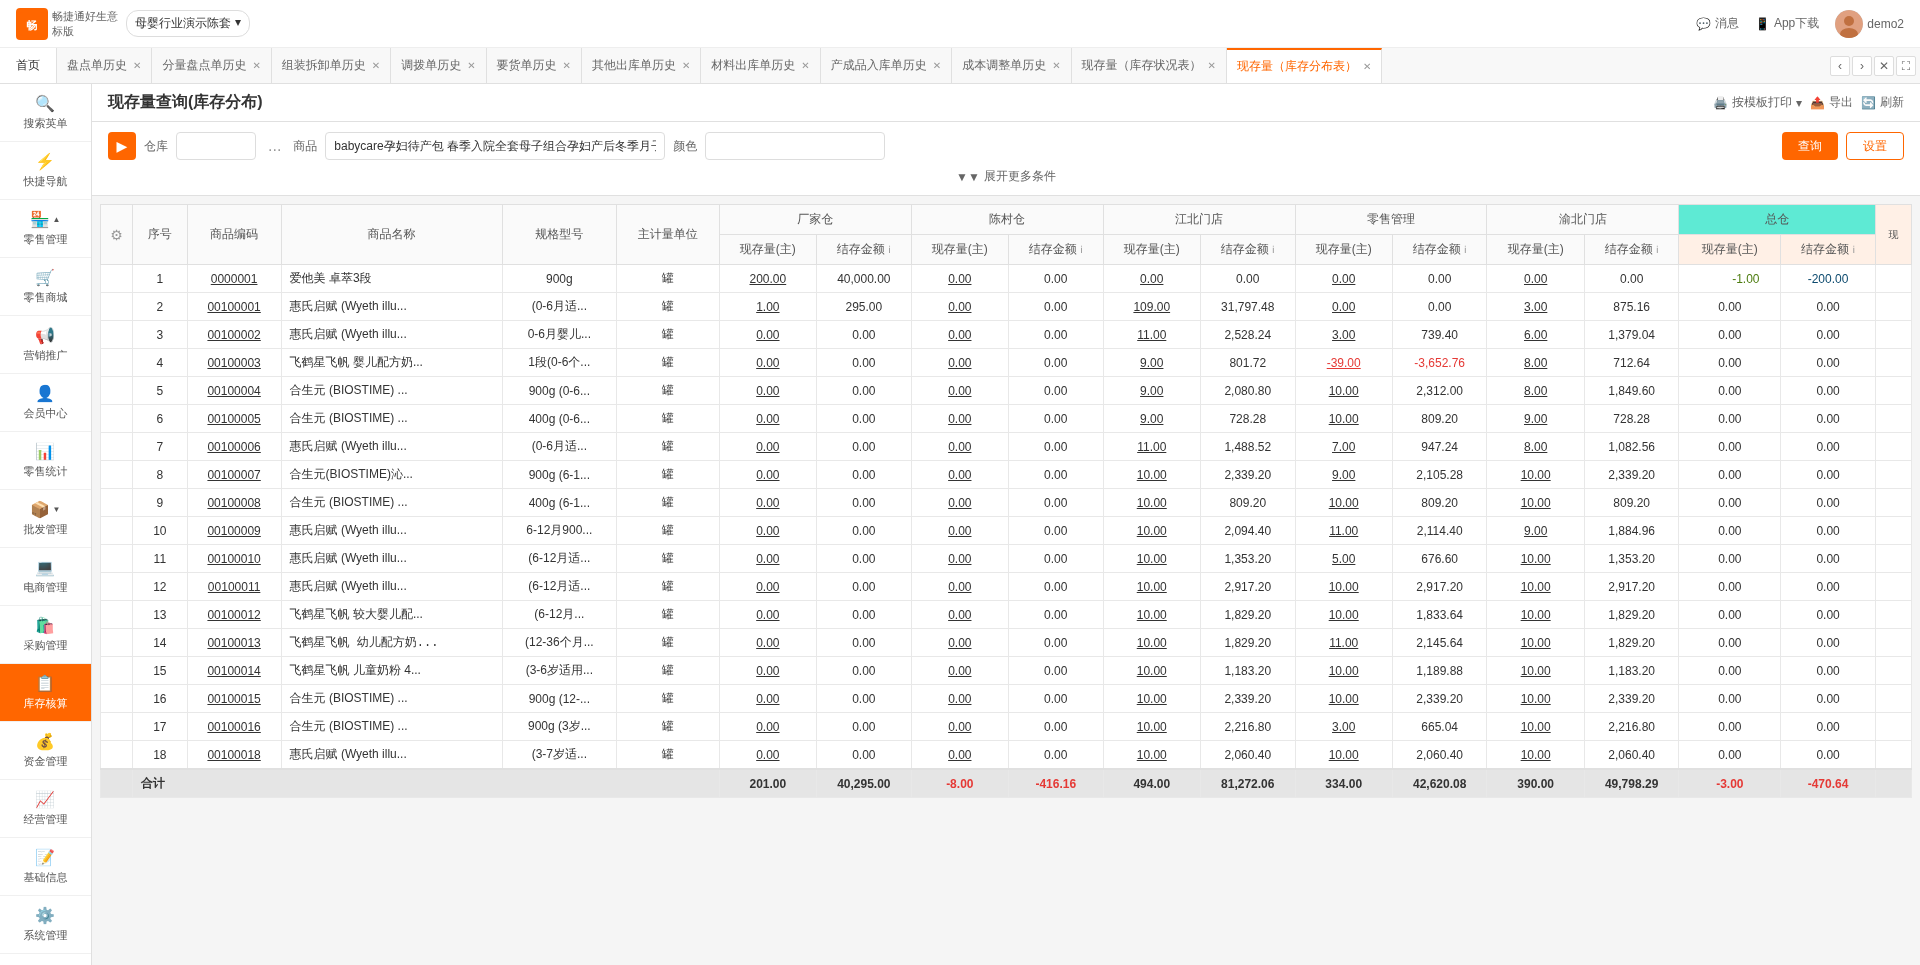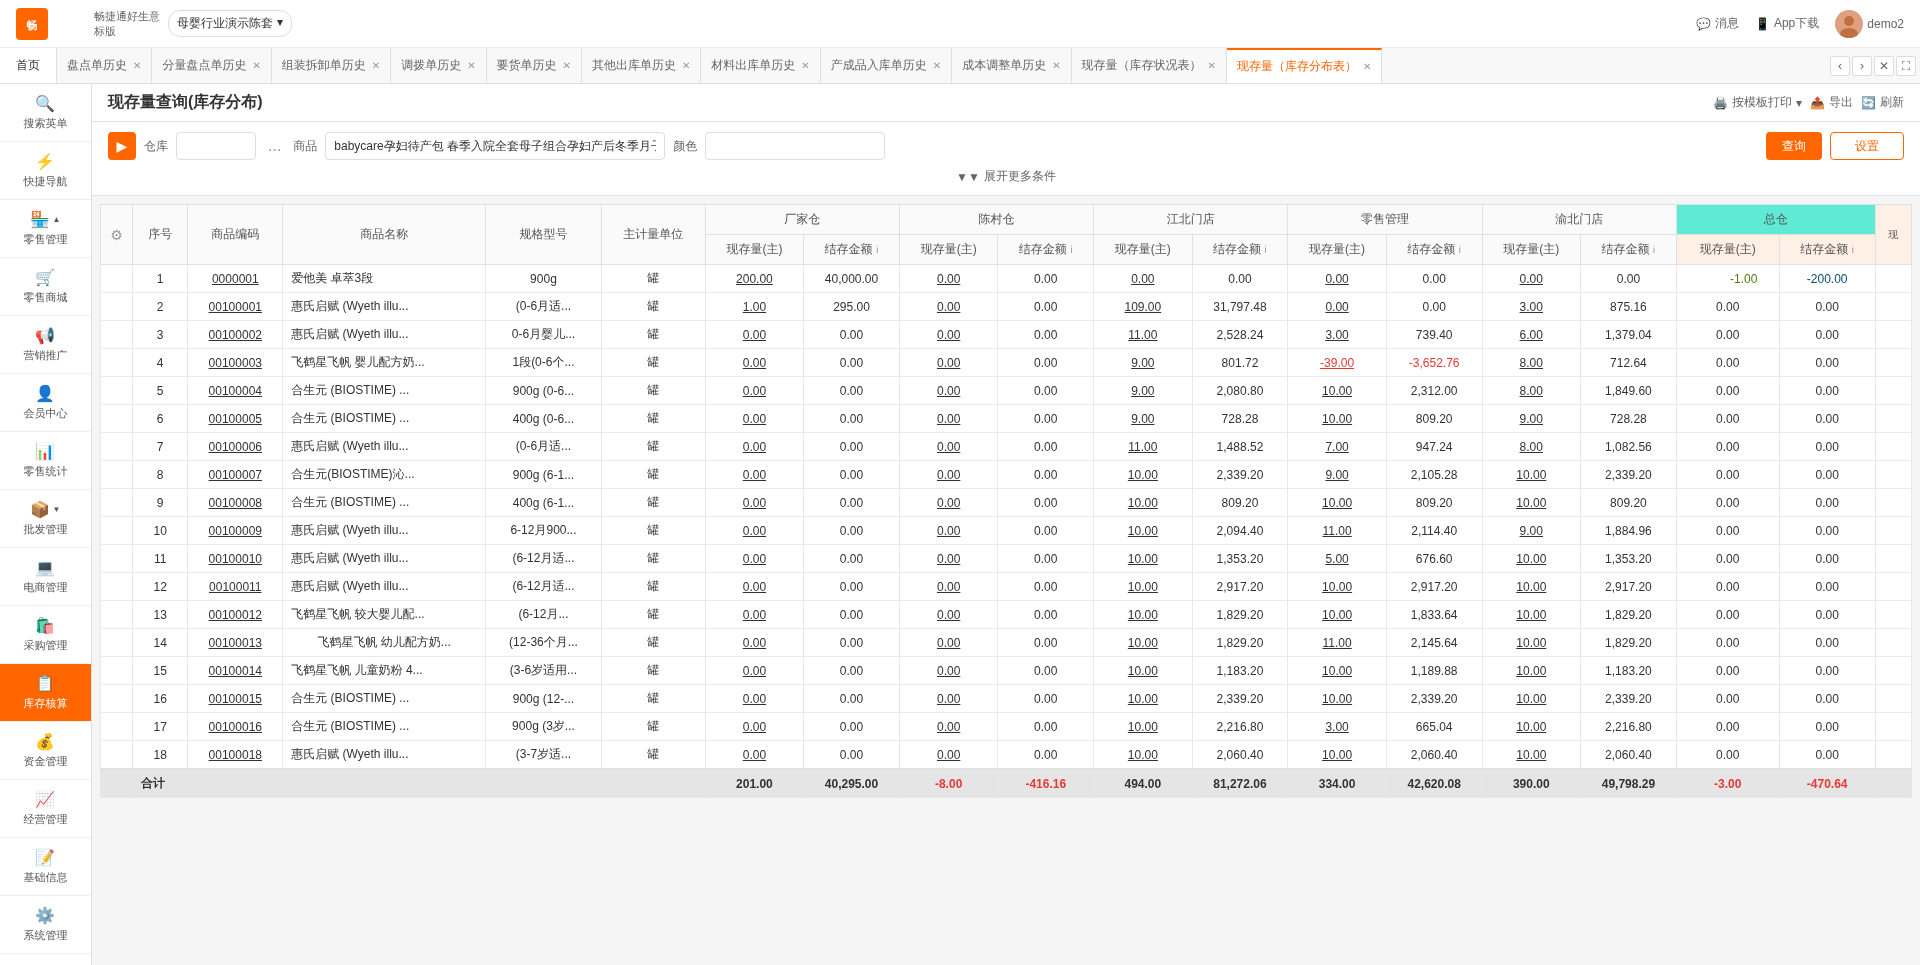--- a/index.html
+++ b/index.html
@@ -11,21 +11,21 @@
       background: #fff;
       display: flex;
       align-items: center;
       justify-content: space-between;
       padding: 0 16px;
       border-bottom: 1px solid #eee;
     }
     .top-bar-left { display: flex; align-items: center; gap: 8px; }
     .logo-area { display: flex; align-items: center; gap: 4px; }
     .logo-icon { width: 32px; height: 32px; background: #ff6600; border-radius: 4px; display: flex; align-items: center; justify-content: center; color: white; font-size: 10px; font-weight: bold; }
-    .logo-text { font-size: 11px; color: #666; line-height: 1.3; margin-left: 42px; }
+    .logo-text { font-size: 11px; color: #666; line-height: 1.3; }
     .industry-selector { display: flex; align-items: flex-start; gap: 4px; padding: 4px 8px; border: 1px solid #ddd; border-radius: 12px; cursor: pointer; font-size: 12px; color: #333; }
     .top-bar-right { display: flex; align-items: center; gap: 16px; }
     .top-bar-btn { display: flex; align-items: center; gap: 4px; cursor: pointer; color: #666; font-size: 12px; }
     .avatar { width: 28px; height: 28px; border-radius: 50%; background: #ccc; overflow: hidden; display: flex; align-items: center; justify-content: center; }
 
     
     .tab-bar {
       height: 36px;
       background: #f8f8f8;
       display: flex;
@@ -154,21 +154,21 @@
       padding: 5px 16px;
       cursor: pointer;
       font-size: 12px;
       height: 28px;
     }
     .filter-setting-btn {
       background: #fff;
       color: #ff6600;
       border: 1px solid #ff6600;
       border-radius: 4px;
-      padding: 4px 24px;
+      padding: 4px 16px;
       cursor: pointer;
       font-size: 12px;
       height: 28px;
     }
     .filter-more-row { display: flex; justify-content: center; margin-top: 8px; }
     .expand-more-btn { color: #666; font-size: 12px; cursor: pointer; display: flex; align-items: center; gap: 4px; border: none; background: none; }
 
     
     .table-wrapper { flex: 1; overflow: auto; padding: 8px; }
     .data-table { width: 100%; border-collapse: collapse; background: #fff; font-size: 12px; }
@@ -726,21 +726,21 @@
     <td><span class="col-underline">10.00</span></td>
     <td>1,829.20</td>
     <td>0.00</td>
     <td>0.00</td>
     <td></td>
   </tr>
             <tr>
     <td></td>
     <td>14</td>
     <td><span class="col-underline">00100013</span></td>
-    <td style="text-align:center;">飞鹤星飞帆 幼儿配方奶...</td>
+    <td style="text-align:left;font-family:Liberation Mono, monospace;">飞鹤星飞帆 幼儿配方奶...</td>
     <td>(12-36个月...</td>
     <td>罐</td>
     <td><span class="col-underline">0.00</span></td>
     <td>0.00</td>
     <td><span class="col-underline">0.00</span></td>
     <td>0.00</td>
     <td><span class="col-underline">10.00</span></td>
     <td>1,829.20</td>
     <td><span class="col-underline" style="">11.00</span></td>
     <td>2,145.64</td>

